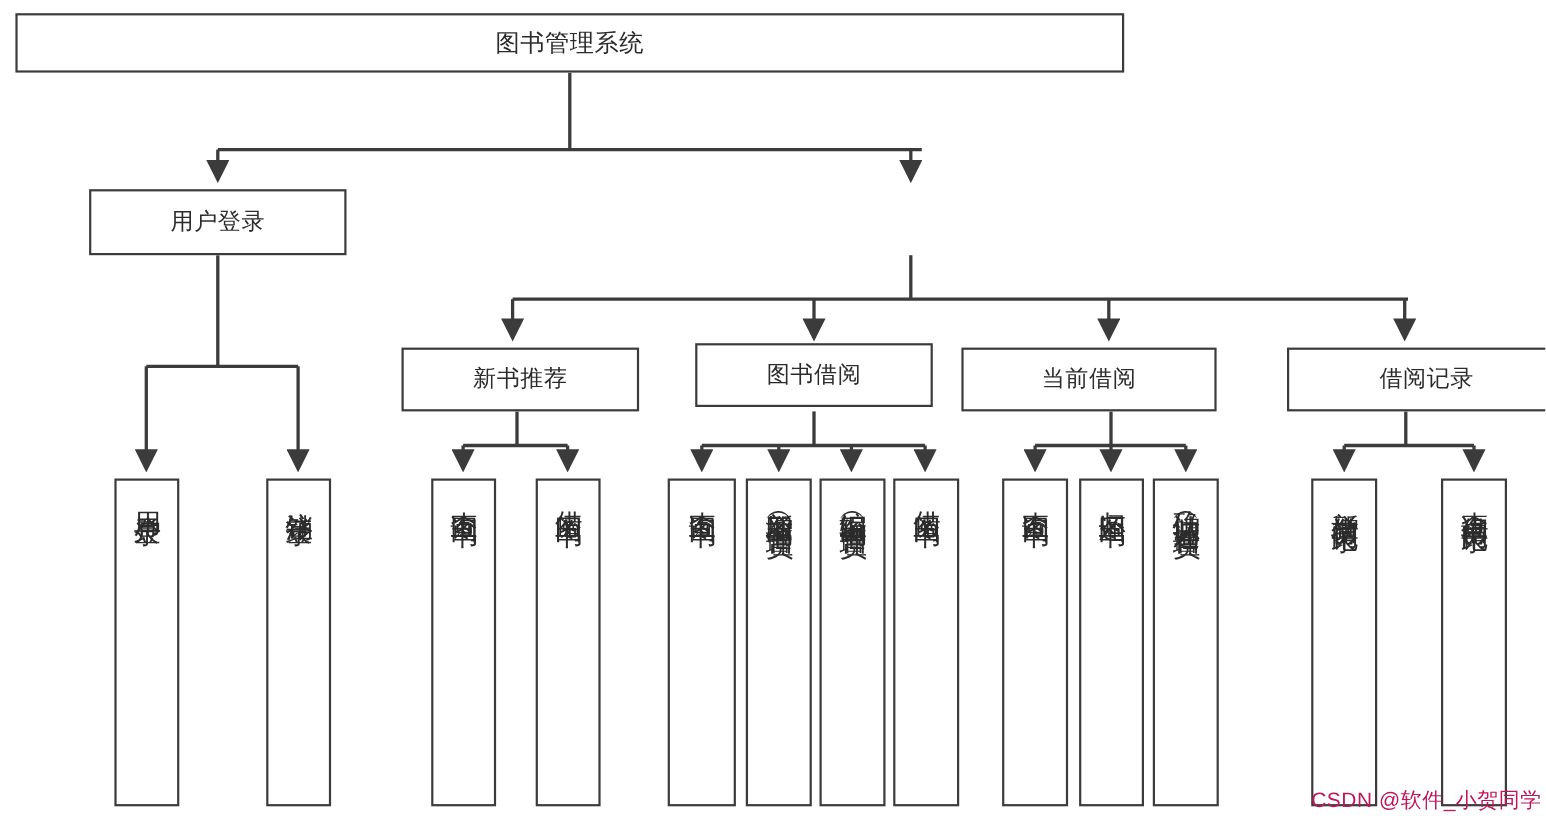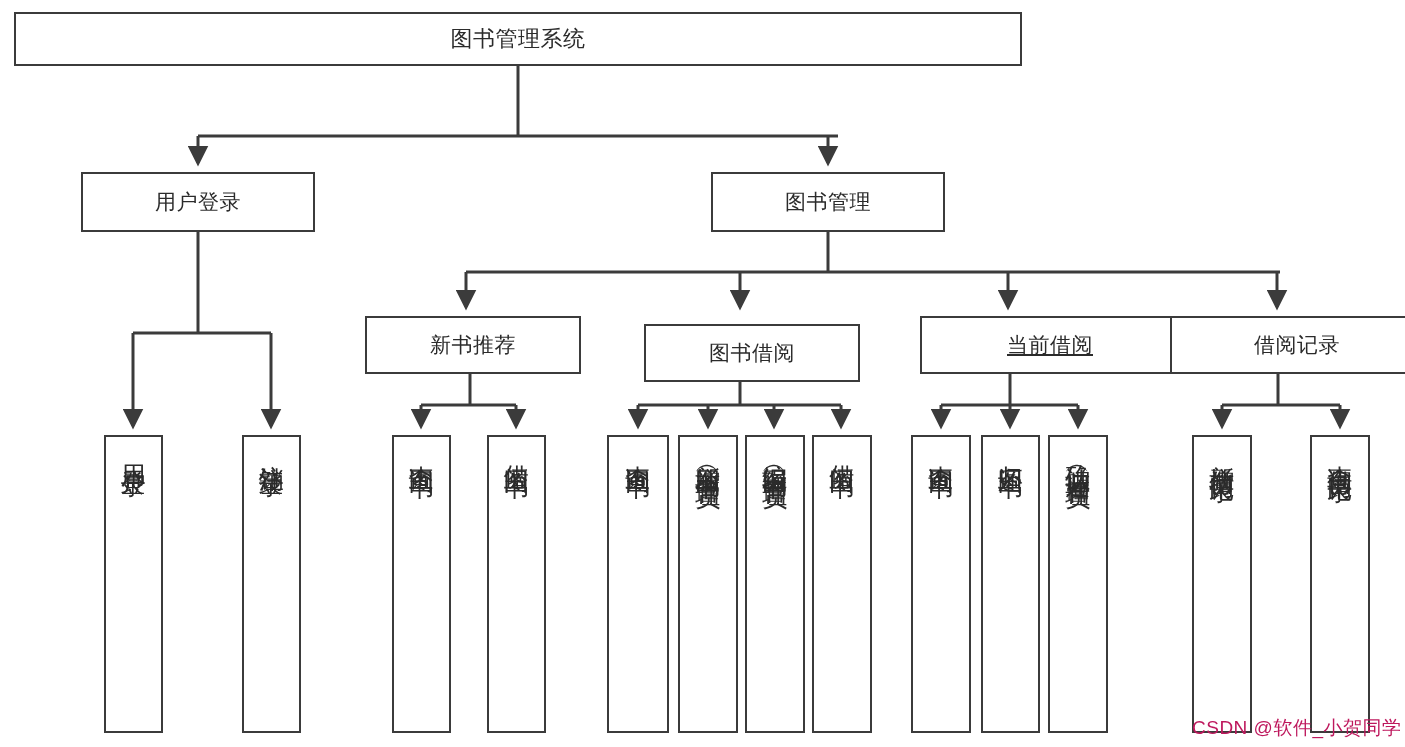--- a/index.html
+++ b/index.html
@@ -126,31 +126,28 @@
     </g>
   </svg>
 
   <div class="node horiz root" style="left:14px; top:12px; width:1008px; height:54px;">
     <span class="node-label">图书管理系统</span>
   </div>
 
   <div class="node horiz" style="left:81px; top:172px; width:234px; height:60px;">
     <span class="node-label">用户登录</span>
   </div>
-  <div class="node horiz" style="left:711px; top:172px; width:234px; height:60px;">
-    <span class="node-label">图书管理</span>
-  </div>
 
   <div class="node horiz" style="left:365px; top:316px; width:216px; height:58px;">
     <span class="node-label">新书推荐</span>
   </div>
-  <div class="node horiz" style="left:632px; top:324px; width:216px; height:58px;margin-left:12px;">
+  <div class="node horiz" style="left:632px; top:312px; width:216px; height:58px;">
     <span class="node-label">图书借阅</span>
   </div>
-  <div class="node horiz" style="left:920px; top:316px; width:260px; height:58px;text-decoration:underline;">
+  <div class="node horiz" style="left:874px; top:316px; width:232px; height:58px;">
     <span class="node-label">当前借阅</span>
   </div>
   <div class="node horiz" style="left:1170px; top:316px; width:254px; height:58px;">
     <span class="node-label">借阅记录</span>
   </div>
 
   <div class="node vert" style="left:104px; top:435px; width:59px; height:298px;">
     <span class="node-label">用户登录</span>
   </div>
   <div class="node vert" style="left:242px; top:435px; width:59px; height:298px;">

